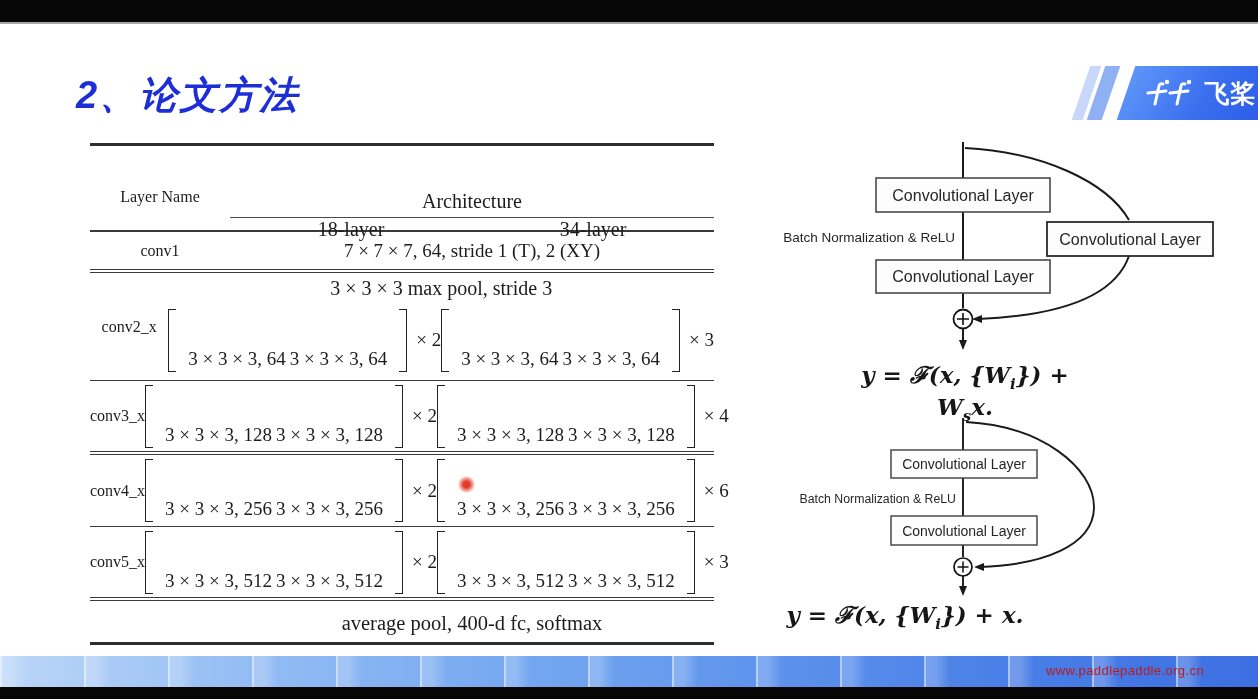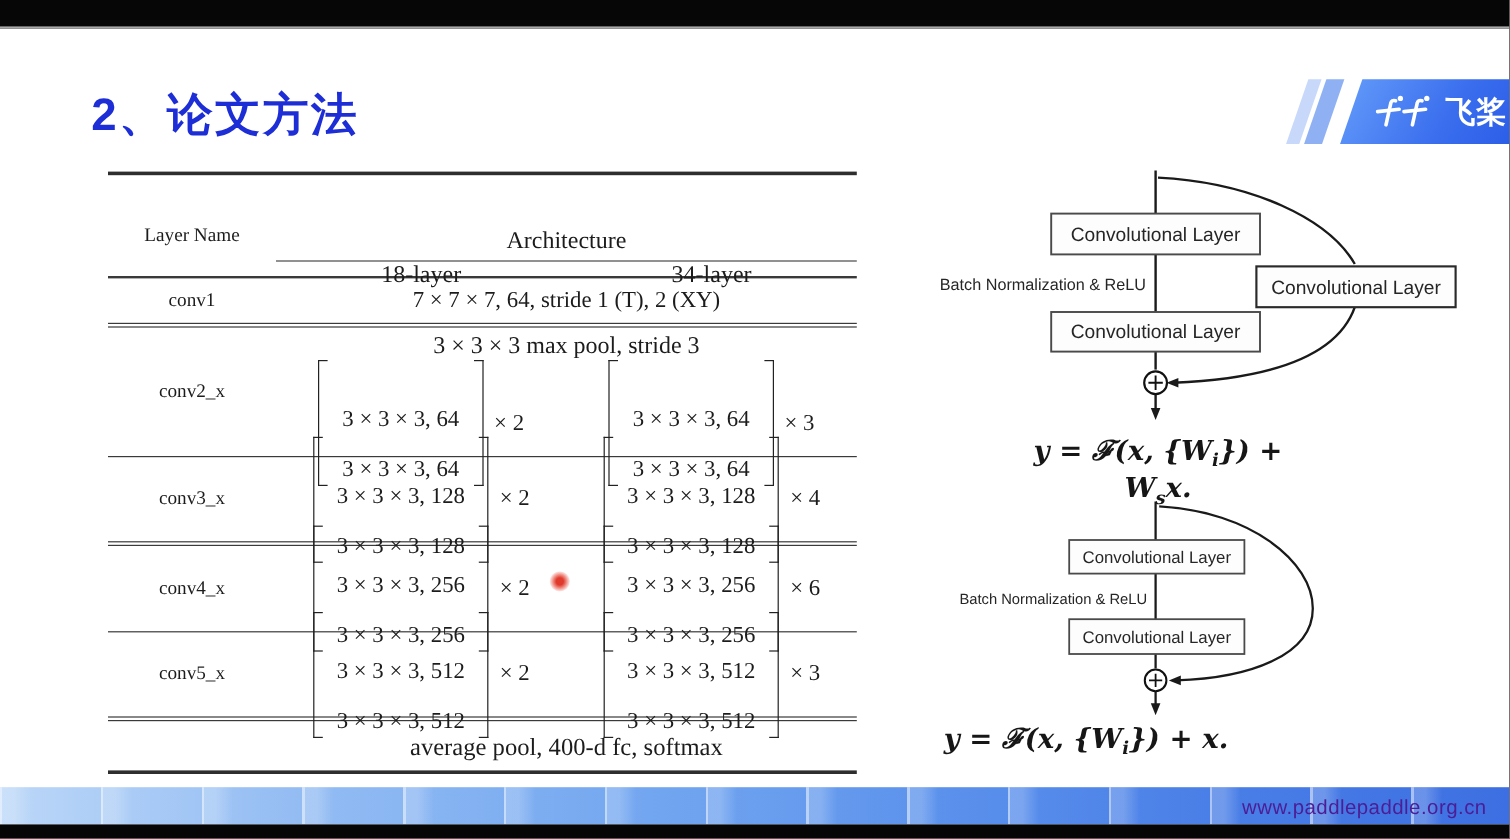--- a/index.html
+++ b/index.html
@@ -12,25 +12,25 @@
             border-bottom:2px solid #a9a9a9; }
   .botbar { position:absolute; left:0; top:687px; width:100%; height:12px; background:#060606; }
 
   
   .bluestrip { position:absolute; left:0; top:656px; width:100%; height:31px;
     background:
       repeating-linear-gradient(90deg, rgba(255,255,255,.55) 0 2px, rgba(255,255,255,.22) 2px 12px,
         rgba(255,255,255,0) 26px 84px),
       linear-gradient(90deg,#bcd7f8 0%, #93bcf3 20%, #74a7f0 42%, #5c92ec 62%, #4a7fe7 80%, #3d6fe2 100%); }
   .url { position:absolute; left:1035px; top:663px; width:180px; text-align:center;
-         font-size:17px; letter-spacing:.4px; color:#4c1d95; }
+         font-size:13px; letter-spacing:.4px; color:#b91c1c; }
 
   
   .title { position:absolute; left:76px; top:70px; font-size:38px; font-weight:800;
-           color:#1d2ed6; letter-spacing:2px; }
+           color:#1d2ed6; letter-spacing:2px;font-style:italic; }
 
   
   .logo-wrap { position:absolute; top:66px; right:0; width:210px; height:56px; }
   .logo-stripe { position:absolute; top:0; height:54px; transform:skewX(-19deg); }
   .stripe-light { right:166px; width:11px; background:#c7d8fa; }
   .stripe-mid   { right:147px; width:15px; background:#8fb1f3; }
   .logo-band { position:absolute; top:0; right:-18px; width:150px; height:54px;
                transform:skewX(-19deg);
                background:linear-gradient(105deg,#5d95f8 0%, #3a6eee 55%, #2a5ce7 100%); }
   .logo-inner { width:100%; height:100%; transform:skewX(19deg); display:flex;
@@ -60,21 +60,21 @@
   .r-conv3 { height:74px; border-bottom:4px double #3a3a3a; }
   .r-conv4 { height:72px; border-bottom:1.8px solid #3a3a3a; }
   .r-conv5 { height:74px; border-bottom:4px double #3a3a3a; }
   .r-foot { height:45px; }
   .r-foot .c-span { font-size:20.5px; }
 
   .mat { display:flex; align-items:center; }
   .br { align-self:stretch; width:8px; border:1.7px solid #222; }
   .br.l { border-right:none; }
   .br.r { border-left:none; }
-  .mrows { display:flex; flex-direction:column; padding:2px 12px; gap:20px;margin-top:37px; }
+  .mrows { display:flex; flex-direction:row; padding:2px 12px; gap:4px;margin-top:37px; }
   .mrow { font-size:19px; white-space:nowrap; text-align:center; }
   .mult { margin-left:9px; font-size:19px; white-space:nowrap; }
 
   
   .diag { position:absolute; }
   .diag text { font-family:"Liberation Sans",sans-serif; fill:#262626; }
   .formula { position:absolute; text-align:center;
              font-family:"DejaVu Serif","Liberation Serif",serif;
              font-size:23px; font-style:italic; font-weight:600; color:#161616; }
   .formula sub { font-size:.65em; font-style:italic; }

